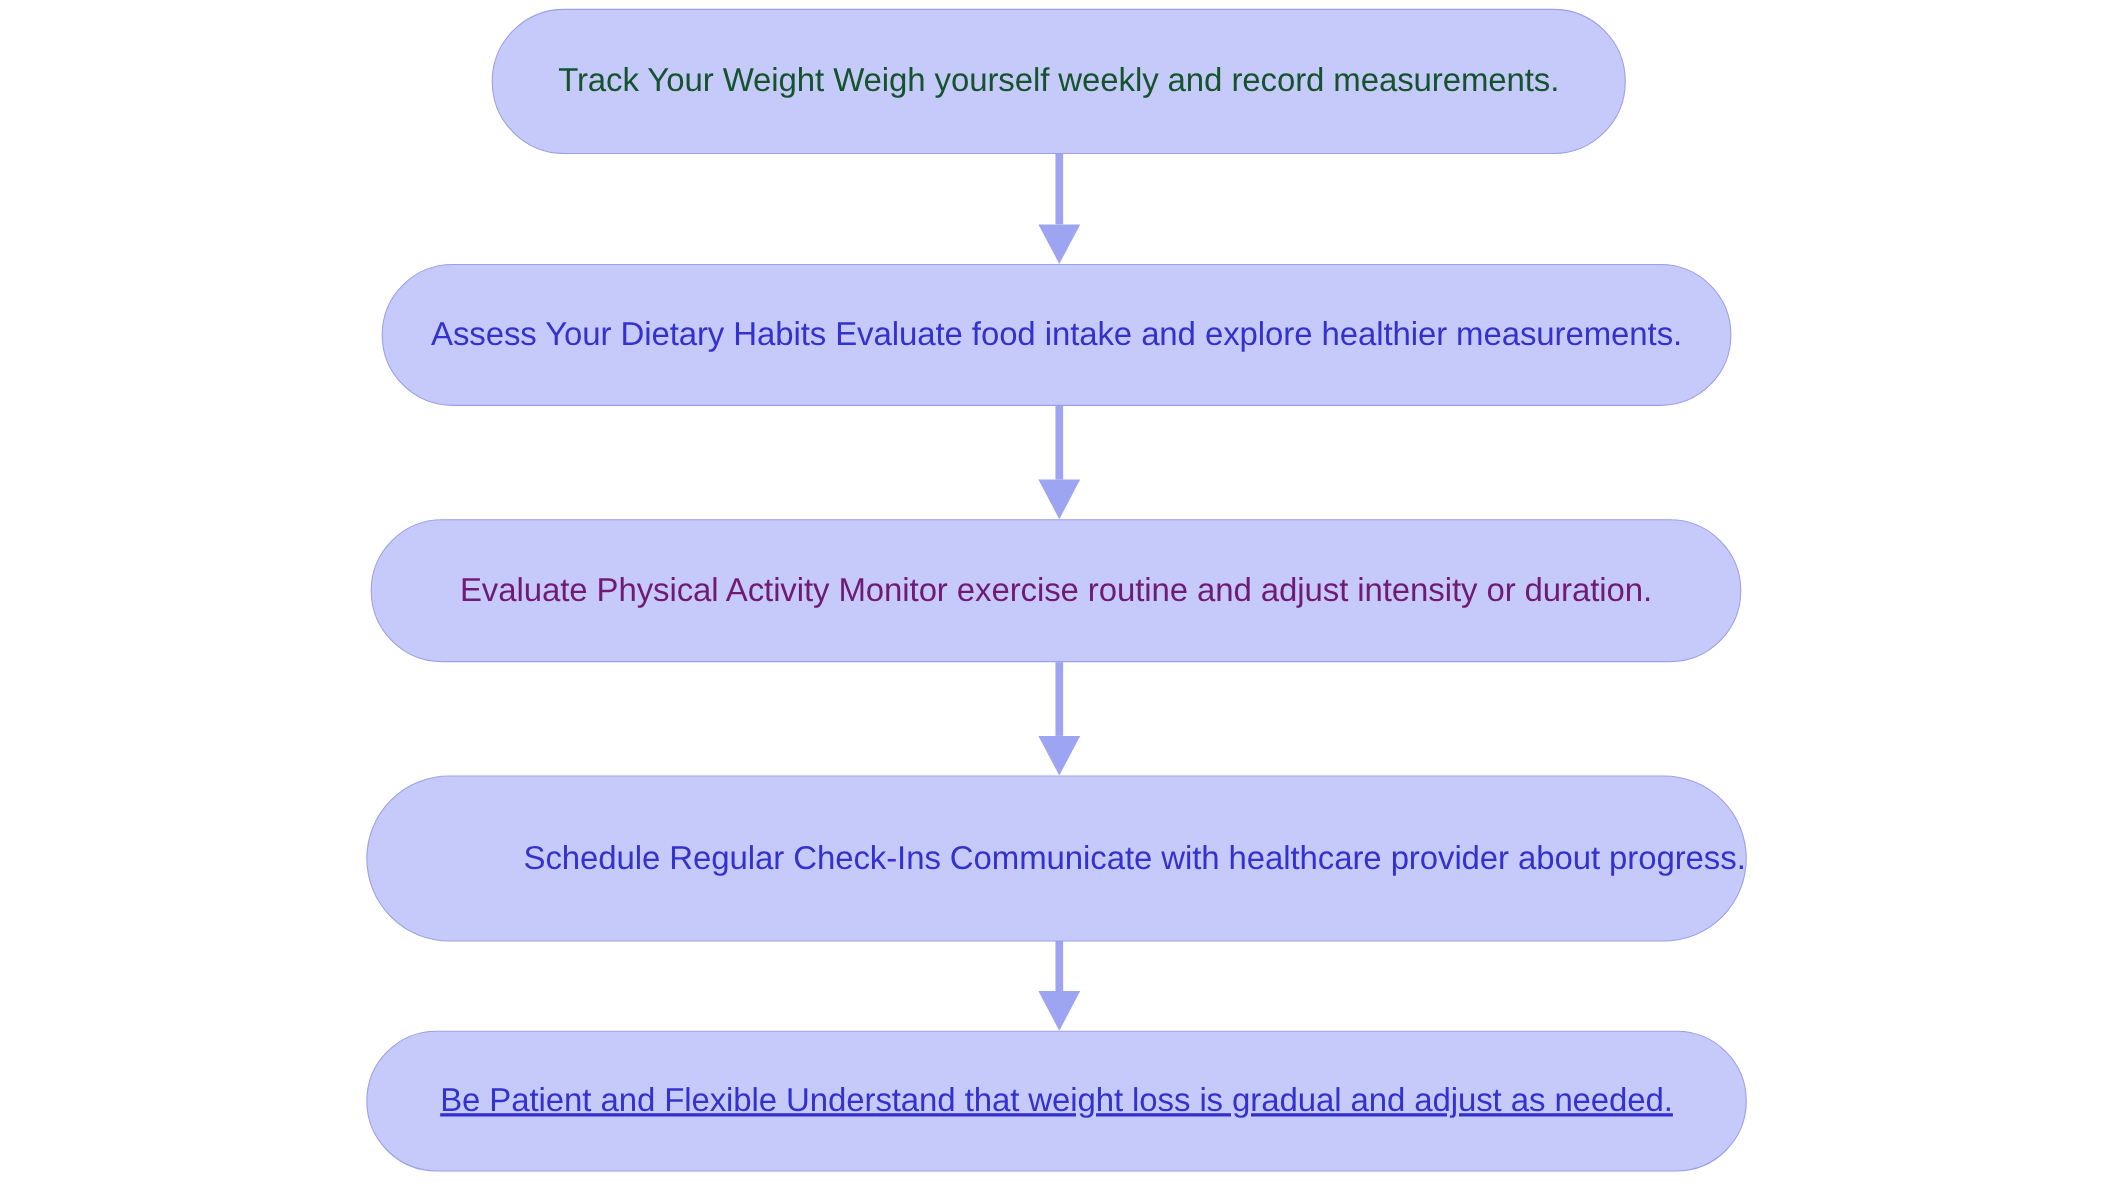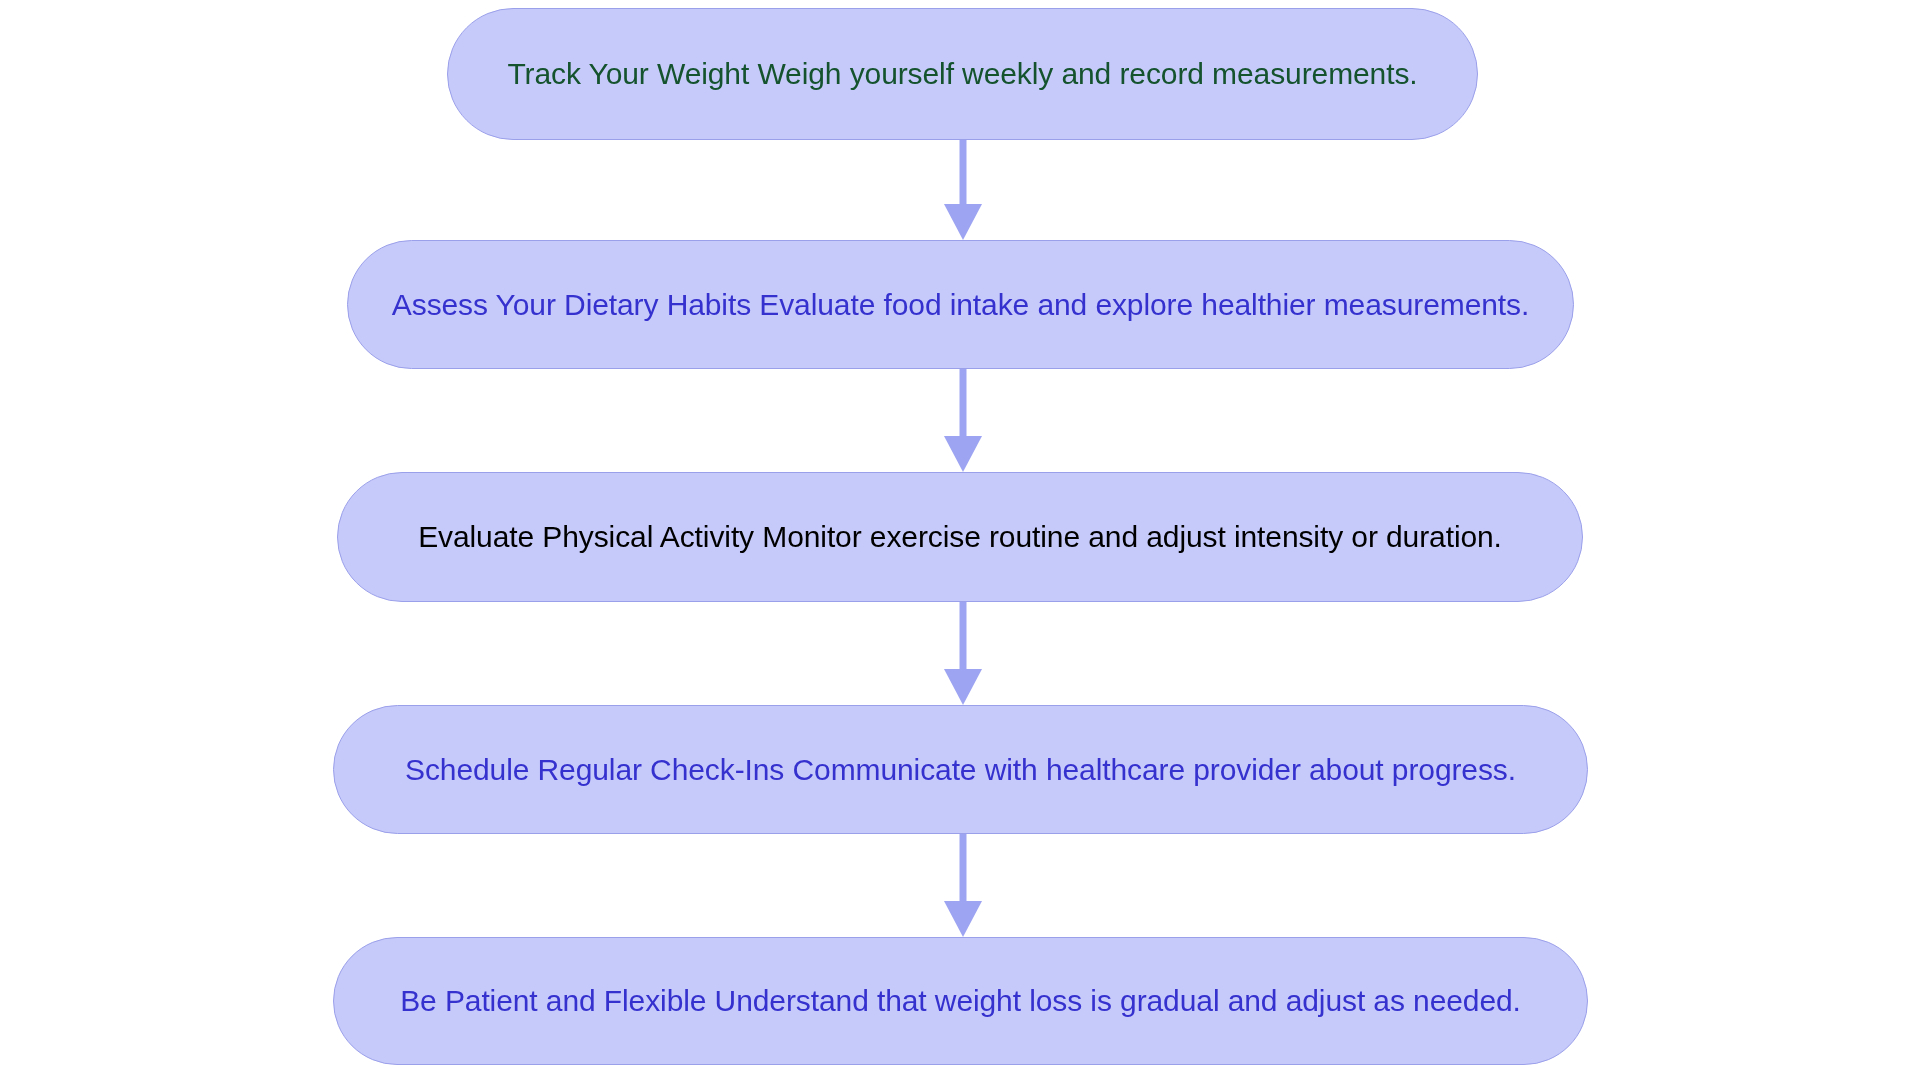--- a/index.html
+++ b/index.html
@@ -74,24 +74,24 @@
 
   <div class="flow-node" id="node-1" style="left: 447px; top: 8px; width: 1031px; height: 132px; background: rgb(198, 202, 250); border-color: rgb(155, 160, 234);">
     <span class="flow-node-label" style="color: #14532d;">Track Your Weight Weigh yourself weekly and record measurements.</span>
   </div>
 
   <div class="flow-node" id="node-2" style="left: 347px; top: 240px; width: 1227px; height: 129px; background: rgb(198, 202, 250); border-color: rgb(155, 160, 234);">
     <span class="flow-node-label" style="color: rgb(53, 49, 207);">Assess Your Dietary Habits Evaluate food intake and explore healthier measurements.</span>
   </div>
 
   <div class="flow-node" id="node-3" style="left: 337px; top: 472px; width: 1246px; height: 130px; background: rgb(198, 202, 250); border-color: rgb(155, 160, 234);">
-    <span class="flow-node-label" style="color: #000000;">Evaluate Physical Activity Monitor exercise routine and adjust intensity or duration.</span>
+    <span class="flow-node-label" style="color: #701a75;">Evaluate Physical Activity Monitor exercise routine and adjust intensity or duration.</span>
   </div>
 
-  <div class="flow-node" id="node-4" style="left: 333px; top: 705px; width: 1255px; height: 129px; background: rgb(198, 202, 250); border-color: rgb(155, 160, 234);">
+  <div class="flow-node" id="node-4" style="left: 333px; top: 705px; width: 1255px; height: 151px; background: rgb(198, 202, 250); border-color: rgb(155, 160, 234); justify-content: flex-end;">
     <span class="flow-node-label" style="color: rgb(53, 49, 207);">Schedule Regular Check-Ins Communicate with healthcare provider about progress.</span>
   </div>
 
   <div class="flow-node" id="node-5" style="left: 333px; top: 937px; width: 1255px; height: 128px; background: rgb(198, 202, 250); border-color: rgb(155, 160, 234);">
-    <span class="flow-node-label" style="color: rgb(53, 49, 207);">Be Patient and Flexible Understand that weight loss is gradual and adjust as needed.</span>
+    <span class="flow-node-label" style="color: rgb(53, 49, 207); text-decoration: underline;">Be Patient and Flexible Understand that weight loss is gradual and adjust as needed.</span>
   </div>
 
 </div>
 
 </body></html>

